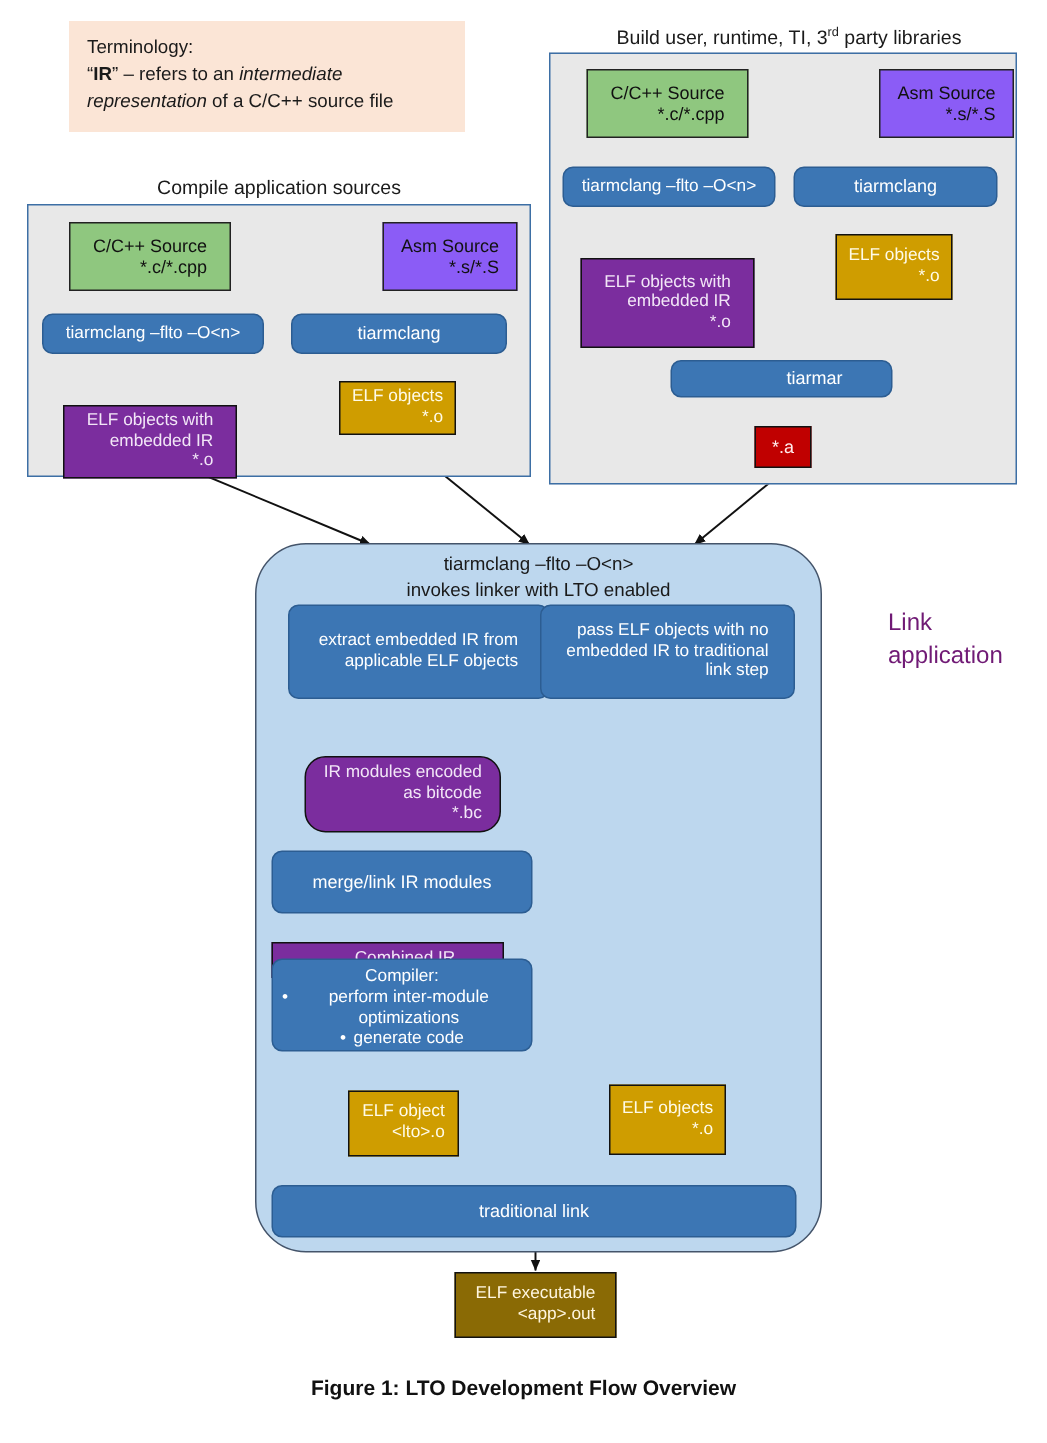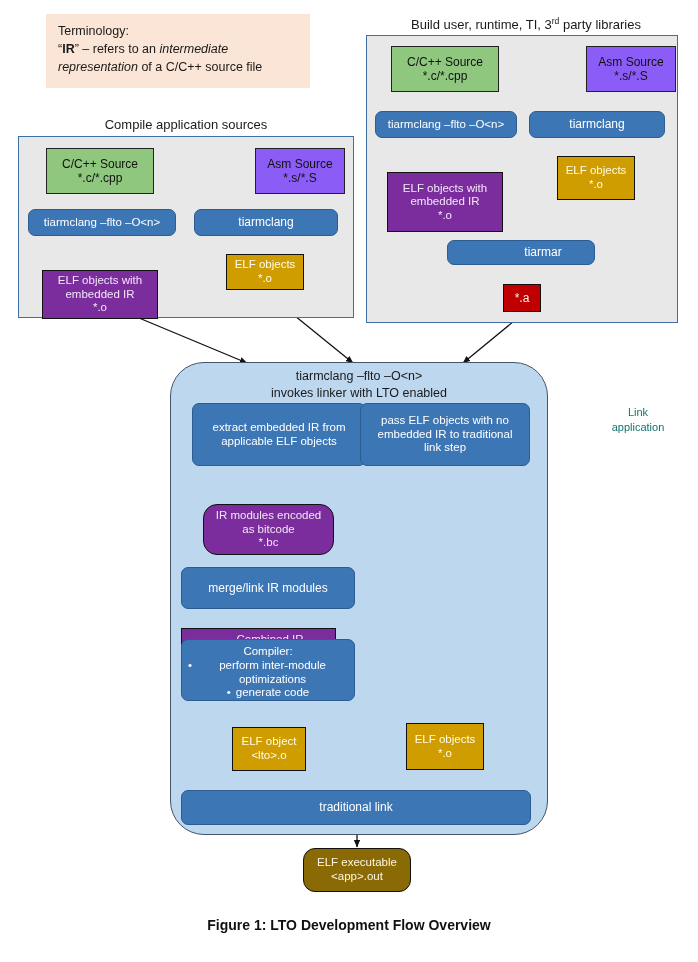--- a/index.html
+++ b/index.html
@@ -24,26 +24,26 @@
 
   
   .green {background:#8fc77f;border:1px solid #222;color:#111;}
   .paleg {background:#8b5cf6;border:1px solid #222;color:#111;margin-left:34px;}
   .blue  {background:#3c76b4;border:1px solid #2c5d92;color:#fff;border-radius:7px;}
   .purple{background:#7b2d9e;border:1px solid #111;color:#f2e6f7;margin-top:16px;}
   .gold  {background:#cf9d00;border:1px solid #111;color:#fffbe8;}
   .red   {background:#c00000;border:1px solid #111;color:#ffecec;}
   .darkgold{background:#8a6a05;border:1px solid #111;color:#fff6df;}
 
-  .lbl{white-space:pre-line;}
+  .lbl{white-space:pre-line;text-align:right;}
 
   
   #link-container{background:#bdd7ee;border:1px solid #44546a;border-radius:34px;}
   #link-title{font-size:12.5px;color:#1a1a1a;text-align:center;line-height:1.35;}
-  #link-side-label{font-size:11px;color:#0f766e;text-align:center;line-height:1.35;}
+  #link-side-label{font-size:16px;color:#701a75;text-align:left;line-height:1.35;}
 
   .caption{font-size:14px;font-weight:bold;color:#111;text-align:center;}
 
   svg.arrows{position:absolute;left:0;top:0;width:698px;height:962px;overflow:visible;
              pointer-events:none;}
 </style>
 </head>
 <body>
 
 <svg class="arrows" viewBox="0 0 698 962">
@@ -164,16 +164,16 @@
   </div>
 </div>
 
 <div class="abs node gold lbl" style="left:232px;top:727px;width:74px;height:44px;font-size:11.5px;">ELF object
 &lt;lto&gt;.o</div>
 <div class="abs node gold lbl" style="left:406px;top:723px;width:78px;height:47px;font-size:11.5px;">ELF objects
 *.o</div>
 
 <div class="abs node blue lbl" style="left:181px;top:790px;width:350px;height:35px;font-size:12px;">traditional link</div>
 
-<div class="abs node darkgold lbl" style="left:303px;top:848px;width:108px;height:44px;font-size:11.5px;border-radius:12px;">ELF executable
+<div class="abs node darkgold lbl" style="left:303px;top:848px;width:108px;height:44px;font-size:11.5px;">ELF executable
 &lt;app&gt;.out</div>
 
 <div class="abs caption" style="left:0px;top:917px;width:698px;">Figure 1: LTO Development Flow Overview</div>
 
 </body></html>

